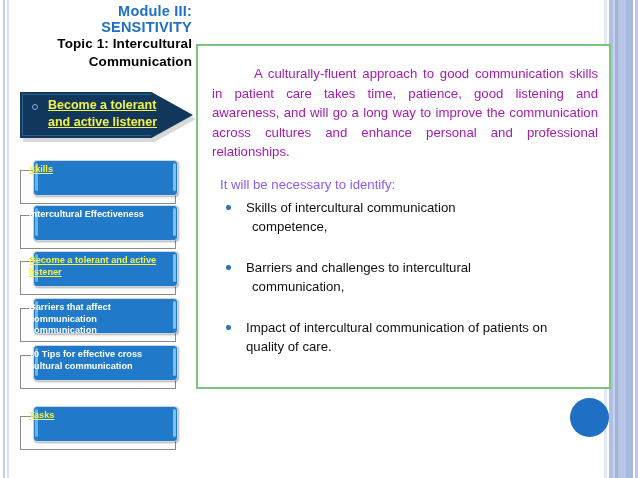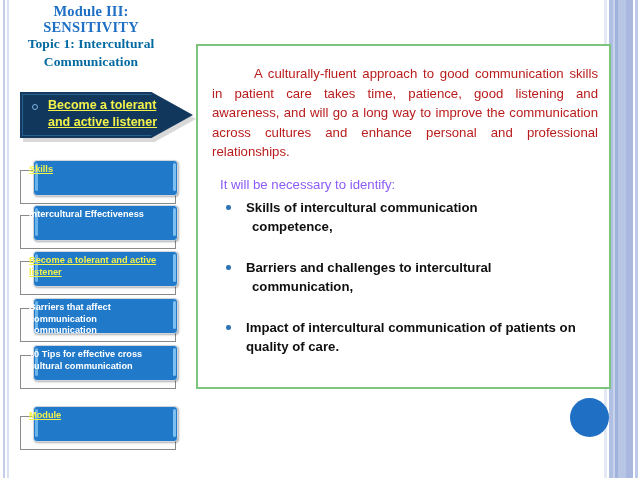--- a/index.html
+++ b/index.html
@@ -23,35 +23,34 @@
     position: absolute;
     top: 0;
     height: 478px;
   }
   .edge-left  { left: 0;  width: 22px; }
   .edge-right { right: 0; width: 36px; }
 
   
   #title-block {
     position: absolute;
-    left: 2px;
+    left: 14px;
     top: 4px;
     width: 178px;
-    text-align: center;
-    font-family: Liberation Serif, serif;
+    text-align: right;
   }
   .title-line-blue {
     color: #1F6FC4;
     font-weight: bold;
     font-size: 14.5px;
     line-height: 15.5px;
     letter-spacing: 0.2px;
   }
   .title-line-black {
-    color: #0369a1;
+    color: #000000;
     font-weight: bold;
     font-size: 13.5px;
     line-height: 18px;
     letter-spacing: 0.1px;
   }
 
   
   #active-nav {
     position: absolute;
     left: 20px;
@@ -174,21 +173,21 @@
     background: #ffffff;
     box-sizing: border-box;
   }
   #lead-paragraph {
     position: absolute;
     left: 14px;
     top: 18px;
     width: 386px;
     font-size: 13.2px;
     line-height: 19.5px;
-    color: #b91c1c;
+    color: #a21caf;
     text-align: justify;
     text-indent: 42px;
   }
   #list-intro {
     position: absolute;
     left: 22px;
     top: 130px;
     font-size: 13.2px;
     line-height: 18px;
     color: #8b5cf6;
@@ -202,21 +201,20 @@
     padding: 0;
     list-style: none;
   }
   #bullet-list li {
     position: relative;
     padding-left: 26px;
     margin-bottom: 22px;
     font-size: 13.2px;
     line-height: 19px;
     color: #101010;
-    font-weight: bold;
   }
   #bullet-list li .dot {
     position: absolute;
     left: 6px;
     top: 7px;
     width: 4.5px;
     height: 4.5px;
     background: #2E74B5;
     border-radius: 50%;
   }
@@ -301,21 +299,21 @@
 
   <div class="nav-item" style="top:345px;">
     <div class="nav-back"></div>
     <div class="nav-front"></div>
     <div class="nav-label">10 Tips for effective cross cultural communication</div>
   </div>
 
   <div class="nav-item" style="top:406px;">
     <div class="nav-back"></div>
     <div class="nav-front"></div>
-    <div class="nav-label link">Module</div>
+    <div class="nav-label link">Tasks</div>
   </div>
 
   <div id="content-panel">
     <div id="lead-paragraph">A culturally-fluent approach to good communication skills in patient care takes time, patience, good listening and awareness, and will go a long way to improve the communication across cultures and enhance personal and professional relationships.</div>
     <div id="list-intro">It will be necessary to identify:</div>
     <ul id="bullet-list">
       <li>
         <span class="dot"></span>
         <span>Skills of intercultural communication</span>
         <span class="cont">competence,</span>

